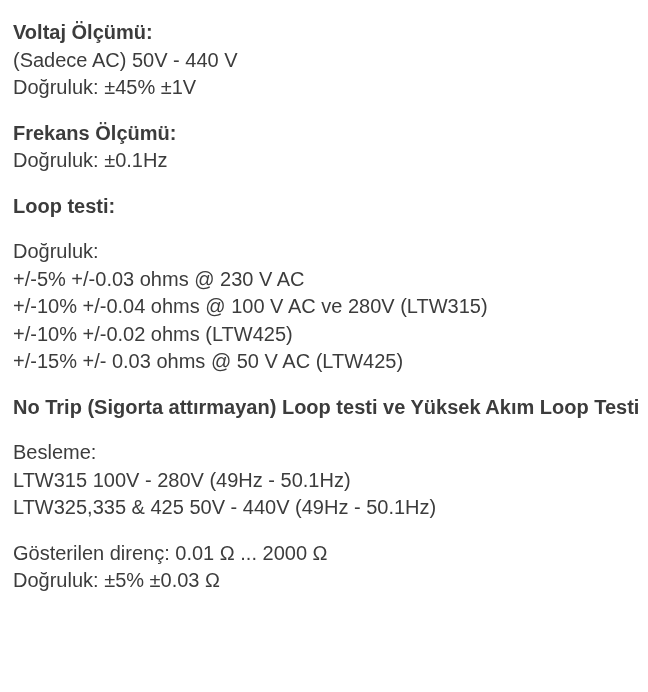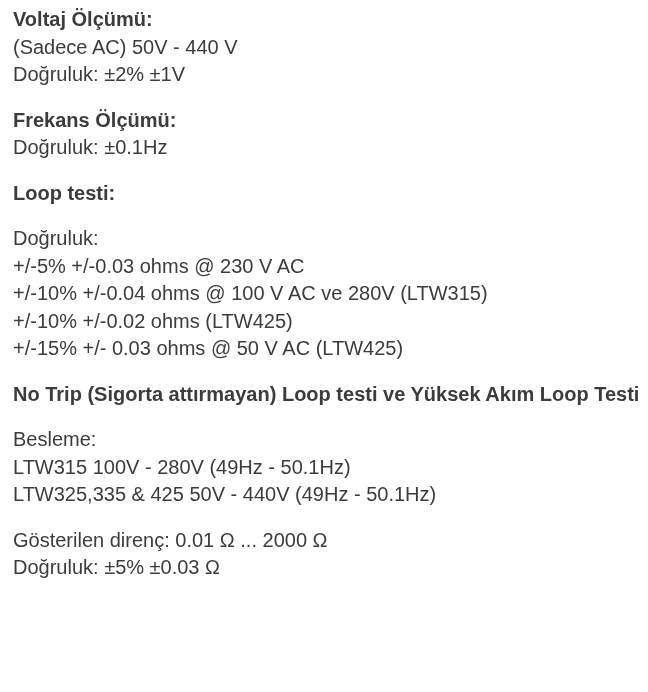--- a/index.html
+++ b/index.html
@@ -7,38 +7,38 @@
   body {
     width: 648px;
     height: 692px;
     overflow: hidden;
     font-family: "Liberation Sans", "DejaVu Sans", sans-serif;
     color: #3c3c3c;
   }
   .doc {
     width: 648px;
     height: 692px;
-    padding: 6px 10px 0 13px;
+    padding: 19px 10px 0 13px;
     font-size: 20px;
     line-height: 27.5px;
     background: #ffffff;
   }
   .block { margin: 0 0 18px 0; }
   .line { display: block; white-space: nowrap; }
   .bold { font-weight: bold; }
 </style>
 </head>
 <body>
 
 <div class="doc">
 
   <p class="block">
     <span class="line bold">Voltaj Ölçümü:</span>
     <span class="line">(Sadece AC) 50V - 440 V</span>
-    <span class="line">Doğruluk: ±2% ±1V</span>
+    <span class="line">Doğruluk: ±45% ±1V</span>
   </p>
 
   <p class="block">
     <span class="line bold">Frekans Ölçümü:</span>
     <span class="line">Doğruluk: ±0.1Hz</span>
   </p>
 
   <p class="block">
     <span class="line bold">Loop testi:</span>
   </p>

